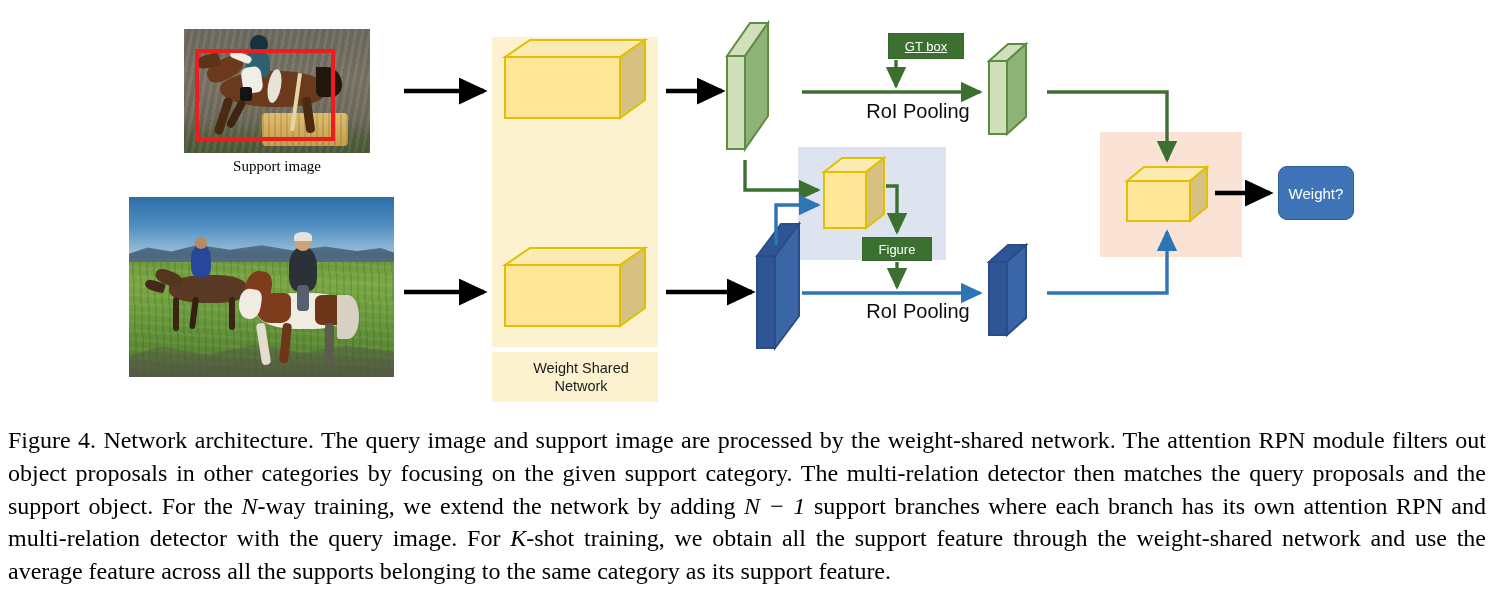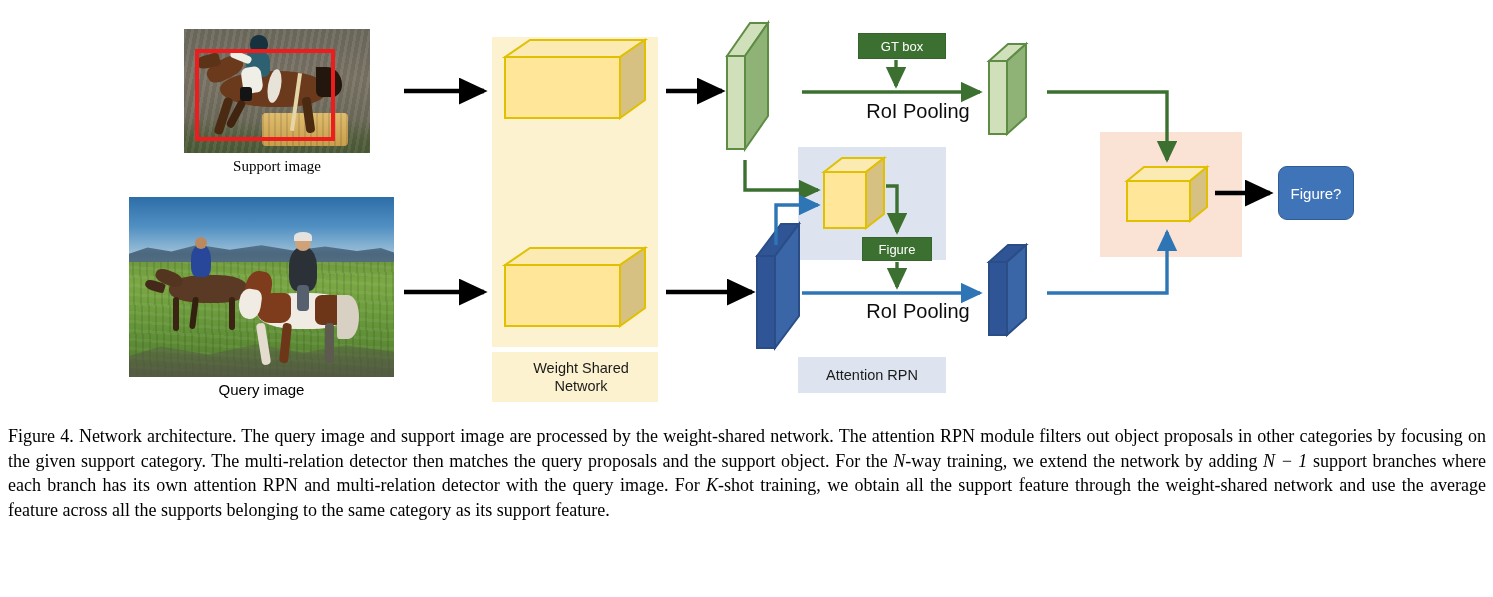--- a/index.html
+++ b/index.html
@@ -42,21 +42,21 @@
   .greenbox{position:absolute;box-sizing:border-box;background:#3b7031;border:1px solid #35642c;
       display:flex;align-items:center;justify-content:center;color:#fff;font-size:13px;}
   .matchbox{position:absolute;box-sizing:border-box;background:#3f74b8;border:1.5px solid #2f5c96;border-radius:9px;
       display:flex;align-items:center;justify-content:center;color:#fff;font-size:15px;}
   .arrowlabel{position:absolute;font-size:20px;color:#0d0d0d;text-align:center;}
 
   svg.overlay{position:absolute;left:0;top:0;width:1493px;height:420px;pointer-events:none;}
 
   
   #caption{position:absolute;left:8px;top:424px;width:1478px;
-      font-family:"Liberation Serif","DejaVu Serif",serif;font-size:18px;line-height:1.365;
+      font-family:"Liberation Serif","DejaVu Serif",serif;font-size:24px;line-height:1.365;
       color:#000;text-align:justify;text-justify:inter-word;}
   #caption i{font-style:italic;}
 </style>
 </head>
 <body>
 
 <div id="figure">
 
   <div class="photo" style="left:184px;top:29px;width:186px;height:124px;">
     <div class="sup-bg"></div>
@@ -104,43 +104,39 @@
     <div class="abs" style="left:110px;top:92px;width:22px;height:30px;background:#f1ece3;border-radius:40% 30% 45% 50%;transform:rotate(8deg);"></div>
     <div class="abs" style="left:130px;top:126px;width:9px;height:42px;background:#e4dccf;border-radius:4px;transform:rotate(-9deg);"></div>
     <div class="abs" style="left:152px;top:126px;width:9px;height:40px;background:#6d3619;border-radius:4px;transform:rotate(6deg);"></div>
     <div class="abs" style="left:196px;top:126px;width:9px;height:40px;background:#5d5a50;border-radius:4px;"></div>
     <div class="abs" style="left:208px;top:98px;width:22px;height:44px;background:#d8d0c2;border-radius:0 50% 50% 10%;"></div>
     <div class="q-rider" style="left:160px;top:50px;width:28px;height:44px;background:#2c3138;"></div>
     <div class="abs" style="left:166px;top:38px;width:16px;height:16px;background:#cfa27a;border-radius:50%;"></div>
     <div class="abs" style="left:165px;top:35px;width:18px;height:9px;background:#e6e3de;border-radius:50% 50% 0 0;"></div>
     <div class="abs" style="left:168px;top:88px;width:12px;height:26px;background:#56606e;border-radius:4px;"></div>
   </div>
-  <div class="caption-lbl" style="left:129px;top:381px;width:265px;">Query image</div>
 
   <div class="panel" style="left:492px;top:37px;width:166px;height:310px;background:#fdf2cf;"></div>
   <div class="lblbox" style="left:492px;top:352px;width:166px;height:50px;background:#fdf2cf;padding-left:12px;">
     <span style="white-space:pre-line;">Weight Shared
 Network</span>
   </div>
 
   <div class="panel" style="left:798px;top:147px;width:148px;height:113px;background:#dde4f0;"></div>
-  <div class="lblbox" style="left:798px;top:357px;width:148px;height:36px;background:#dde4f0;">
-    <span>Attention RPN</span>
-  </div>
 
   <div class="panel" style="left:1100px;top:132px;width:142px;height:125px;background:#fae2d4;"></div>
 
-  <div class="greenbox" style="left:858px;top:33px;width:88px;height:26px;">
+  <div class="greenbox" style="left:888px;top:33px;width:76px;height:26px;text-decoration:underline;">
     <span>GT box</span>
   </div>
   <div class="greenbox" style="left:862px;top:237px;width:70px;height:24px;">
     <span>Figure</span>
   </div>
   <div class="matchbox" style="left:1278px;top:166px;width:76px;height:54px;">
-    <span>Figure?</span>
+    <span>Weight?</span>
   </div>
 
   <div class="arrowlabel" style="left:838px;top:100px;width:160px;">RoI Pooling</div>
   <div class="arrowlabel" style="left:838px;top:300px;width:160px;">RoI Pooling</div>
 
   <svg class="overlay" viewBox="0 0 1493 420">
     <defs>
       <marker id="mk-black" markerWidth="7" markerHeight="7" refX="5.6" refY="3" orient="auto">
         <path d="M0,0 L6.4,3 L0,6 z" fill="#000"></path>
       </marker>

